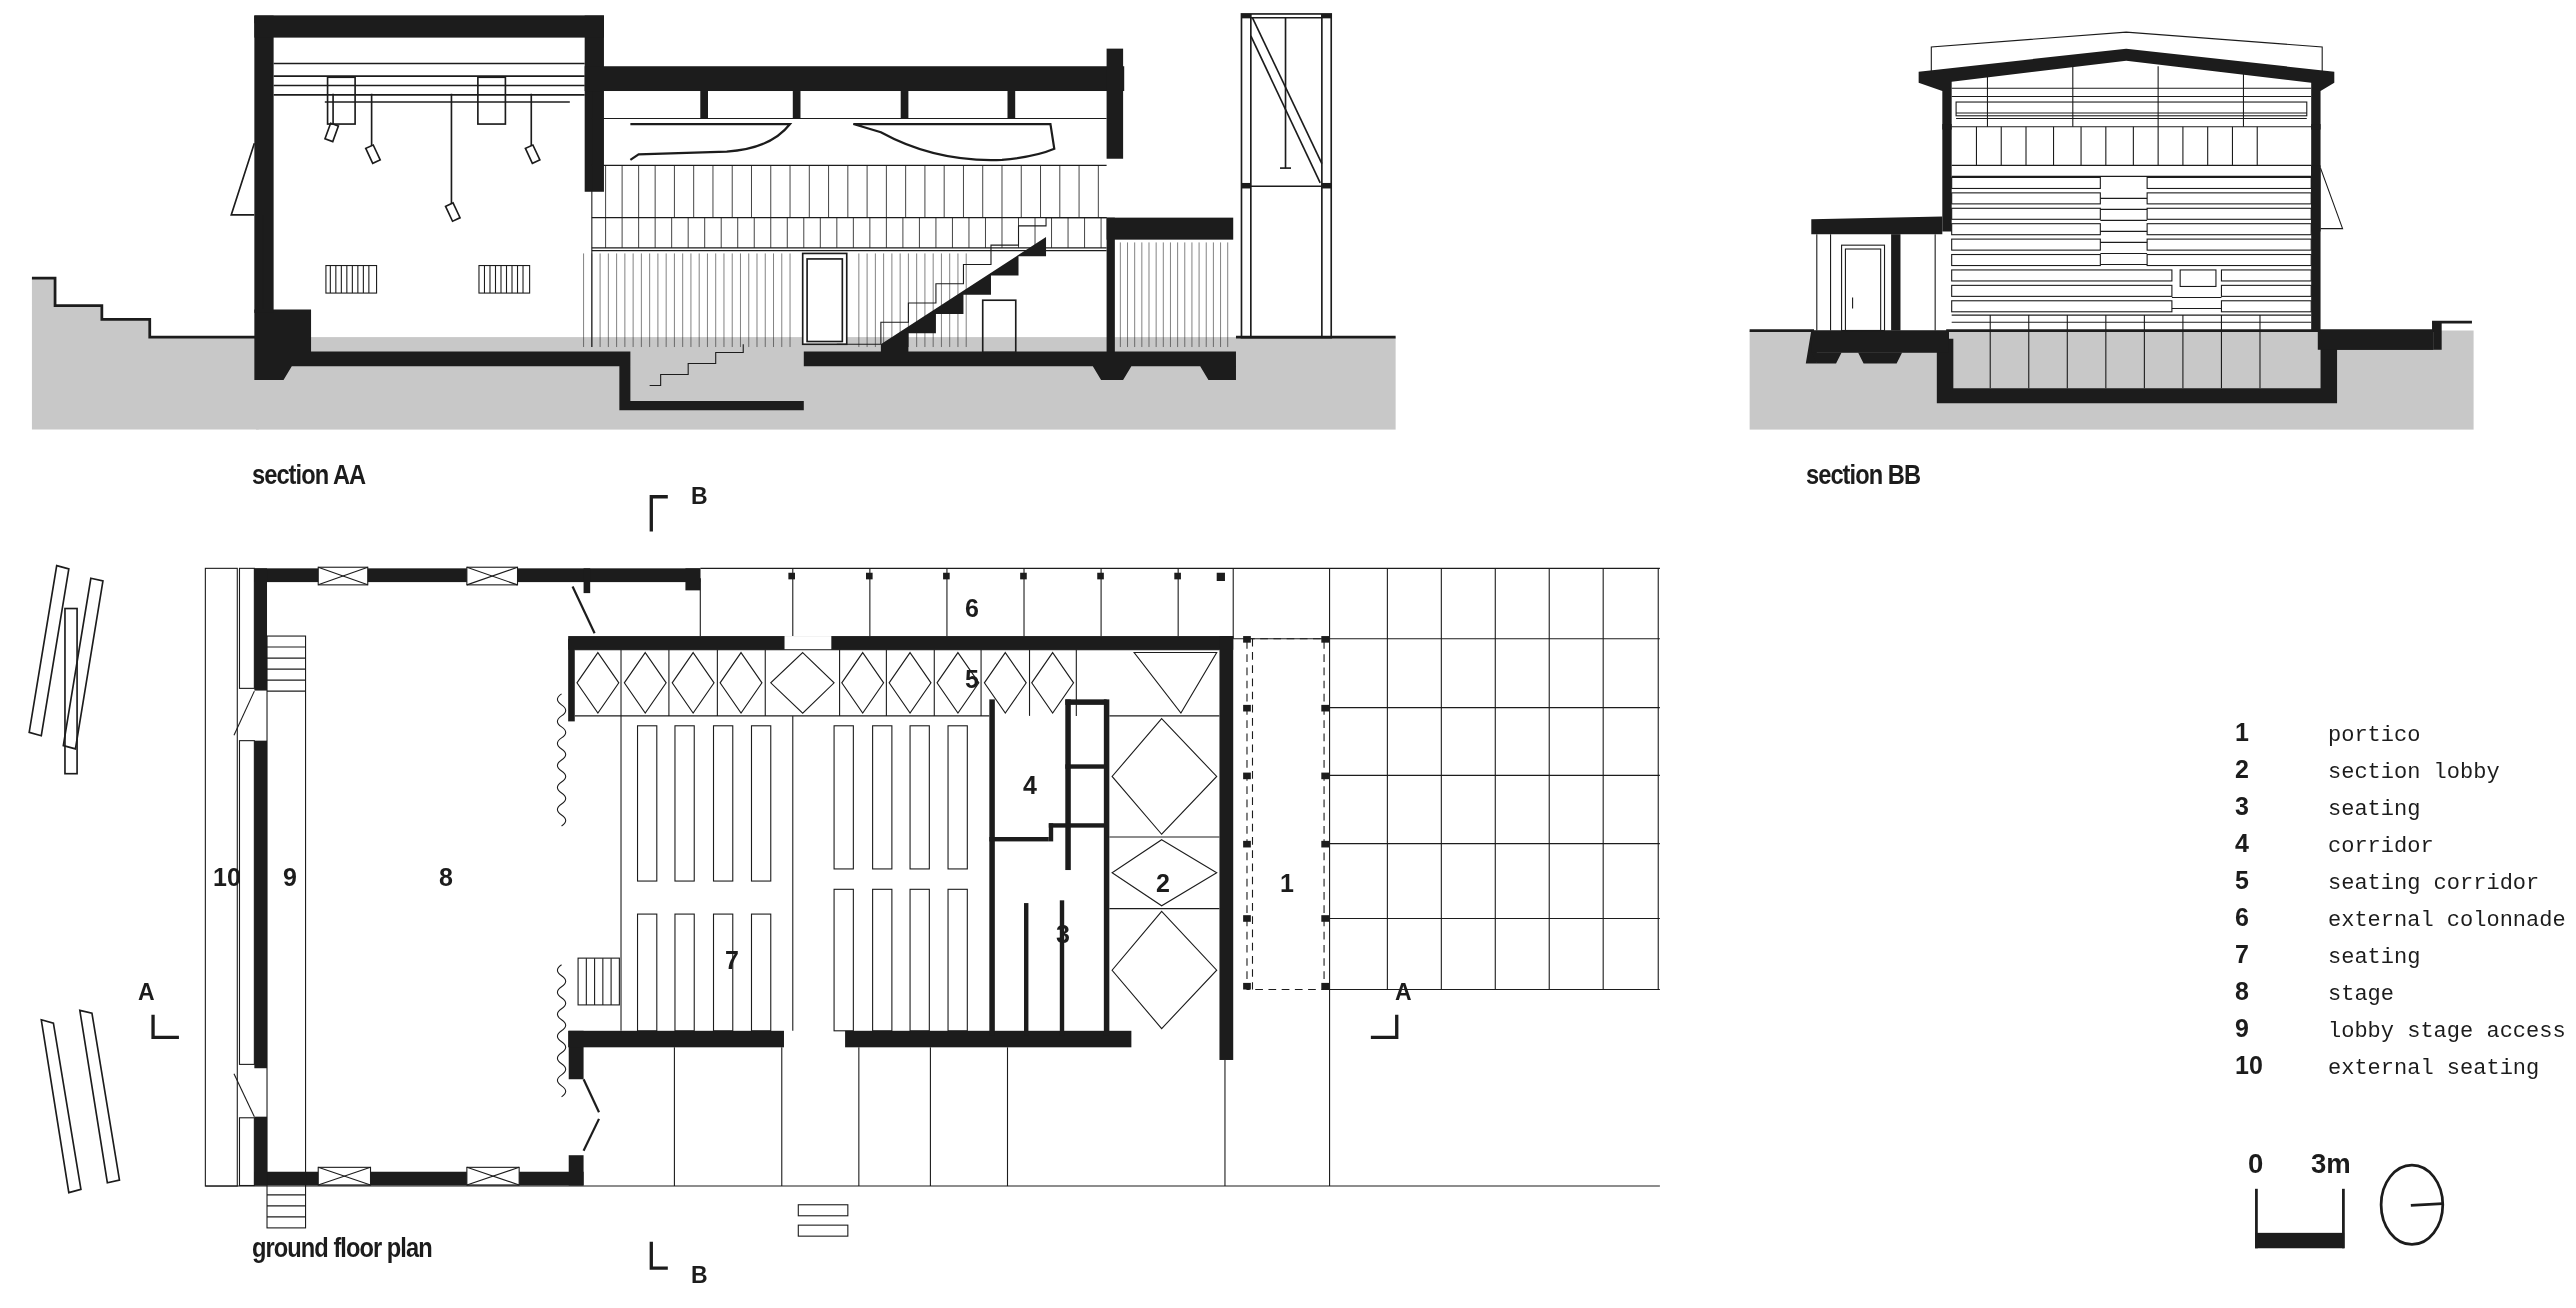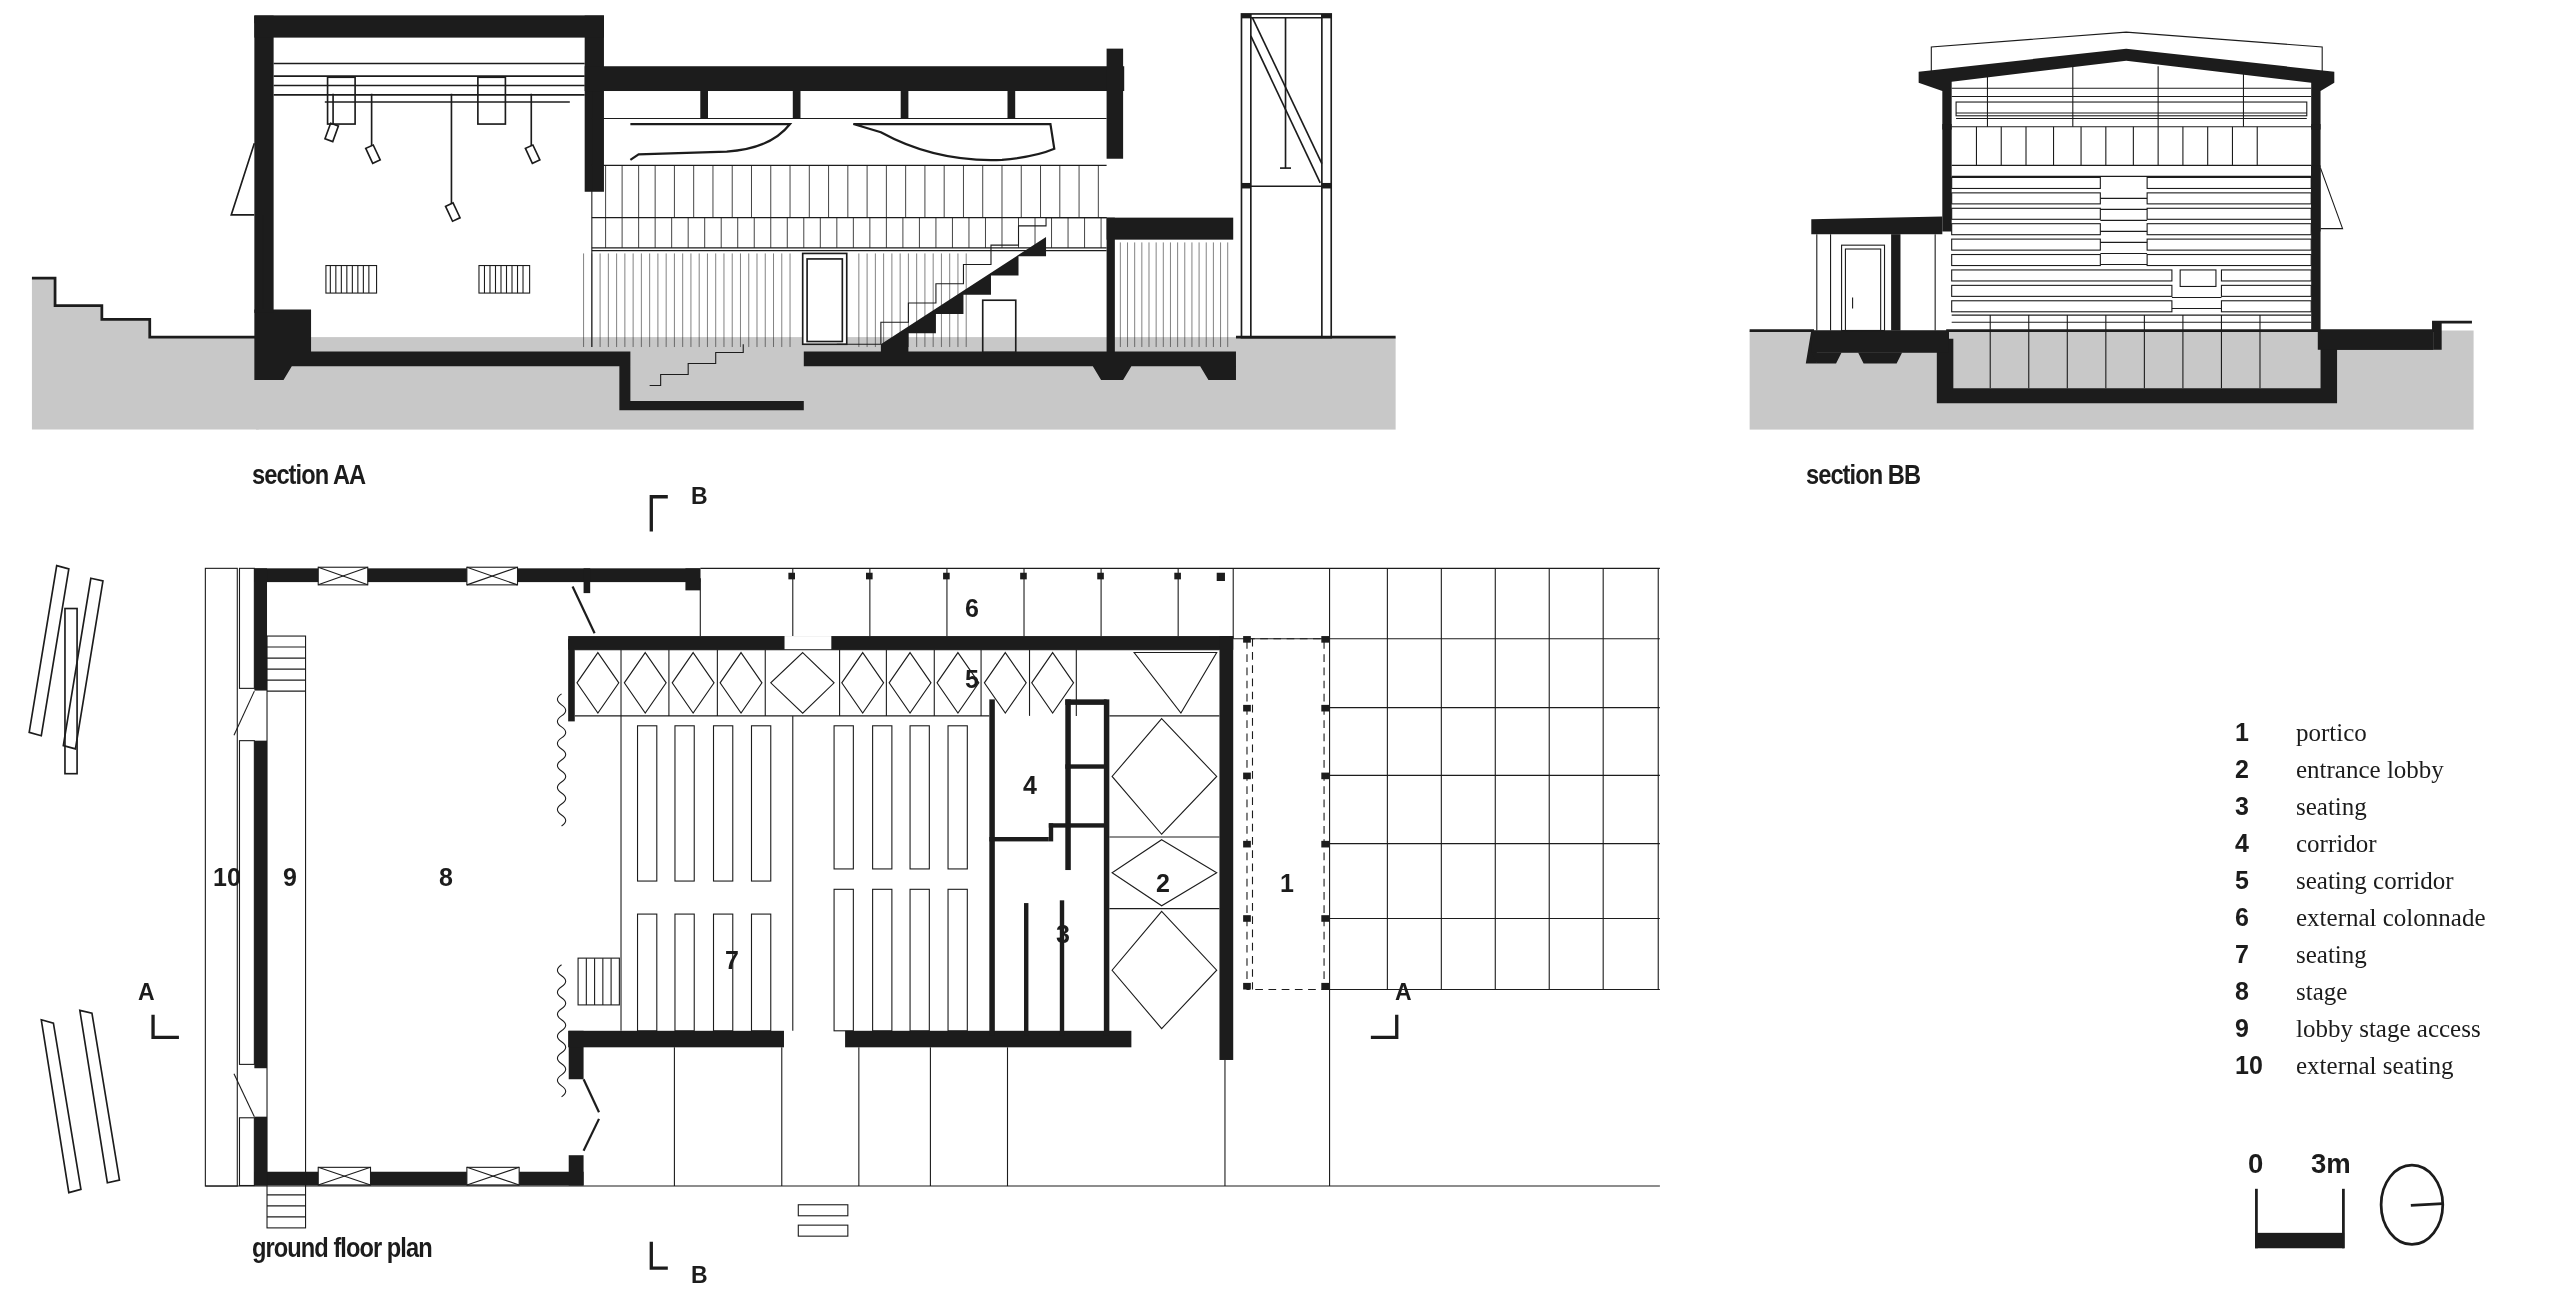--- a/index.html
+++ b/index.html
@@ -4,21 +4,21 @@
 <style>
   html, body { margin:0; padding:0; background:#ffffff; }
   body { width:2576px; height:1309px; position:relative; overflow:hidden; font-family:"Liberation Sans", sans-serif; color:#1c1c1c; }
   svg.drawing { position:absolute; left:0; top:0; width:2576px; height:1309px; }
   .title { position:absolute; font-family:"Liberation Sans", sans-serif; font-weight:700; font-size:27.5px; letter-spacing:-1.1px; transform:scaleX(0.86); transform-origin:left top; color:#1c1c1c; }
   .marker { position:absolute; font-weight:700; font-size:23px; color:#1c1c1c; font-family:"Liberation Sans", sans-serif; }
   .roomnum { position:absolute; font-weight:700; font-size:25px; color:#1c1c1c; font-family:"Liberation Sans", sans-serif; transform:translate(-50%,-50%); }
   .legend { position:absolute; left:2235px; top:718px; }
   .legend-row { display:flex; align-items:baseline; height:37px; }
   .legend-num { width:61px; font-weight:700; font-size:25px; font-family:"Liberation Sans", sans-serif; }
-  .legend-label { font-size:25px; font-family:Liberation Serif, serif; }
+  .legend-label { font-size:22px; font-family:Liberation Mono, monospace;margin-left:32px; }
   .scale-label { position:absolute; font-weight:700; font-size:27.5px; font-family:"Liberation Sans", sans-serif; }
 </style>
 </head>
 <body>
 
 <svg class="drawing" viewBox="0 0 4679 2377" xmlns="http://www.w3.org/2000/svg">
 
   <g stroke="#1c1c1c" fill="none" stroke-width="3">
 
     <path d="M58 505 L100 505 L100 555 L185 555 L185 580 L272 580 L272 612 L470 612 L470 780 L58 780 Z" fill="#c8c8c8" stroke="none"></path>
@@ -590,21 +590,21 @@
 <div class="roomnum" style="left:290px; top:877px;">9</div>
 <div class="roomnum" style="left:227px; top:877px;">10</div>
 
 <div class="legend">
   <div class="legend-row">
       <span class="legend-num">1</span>
       <span class="legend-label">portico</span>
     </div>
   <div class="legend-row">
       <span class="legend-num">2</span>
-      <span class="legend-label">entrance lobby</span>
+      <span class="legend-label">section lobby</span>
     </div>
   <div class="legend-row">
       <span class="legend-num">3</span>
       <span class="legend-label">seating</span>
     </div>
   <div class="legend-row">
       <span class="legend-num">4</span>
       <span class="legend-label">corridor</span>
     </div>
   <div class="legend-row">

